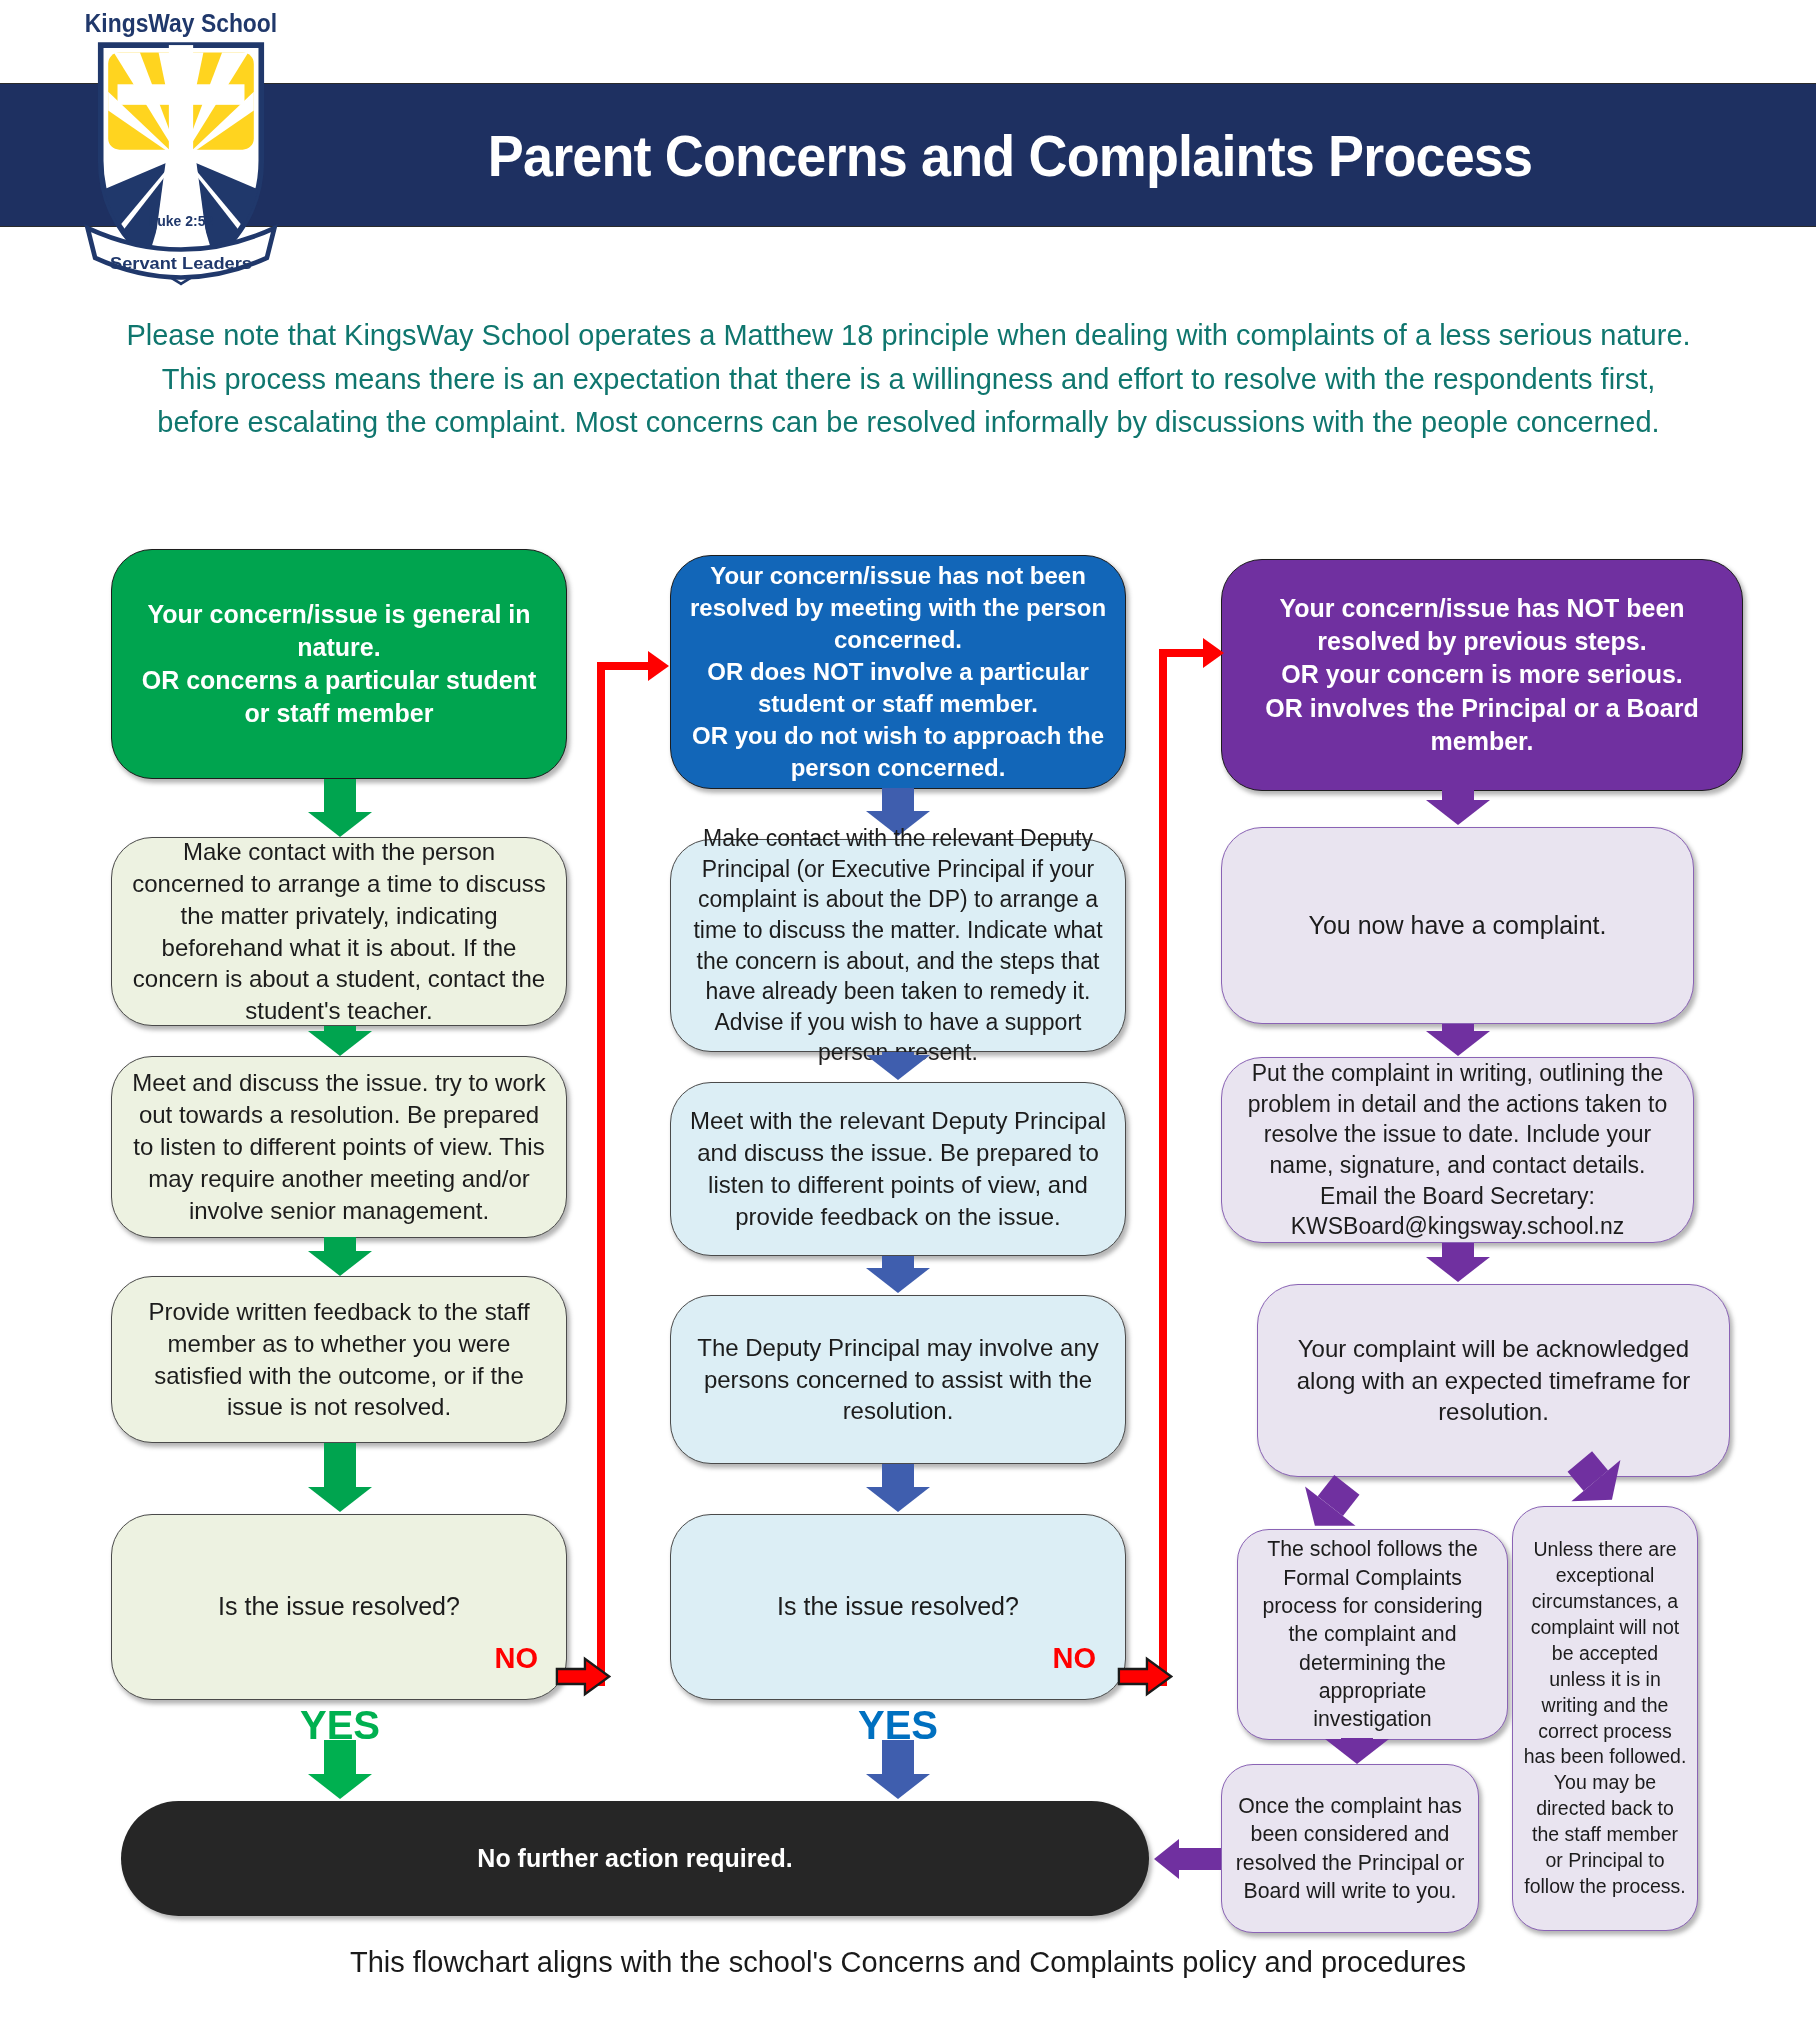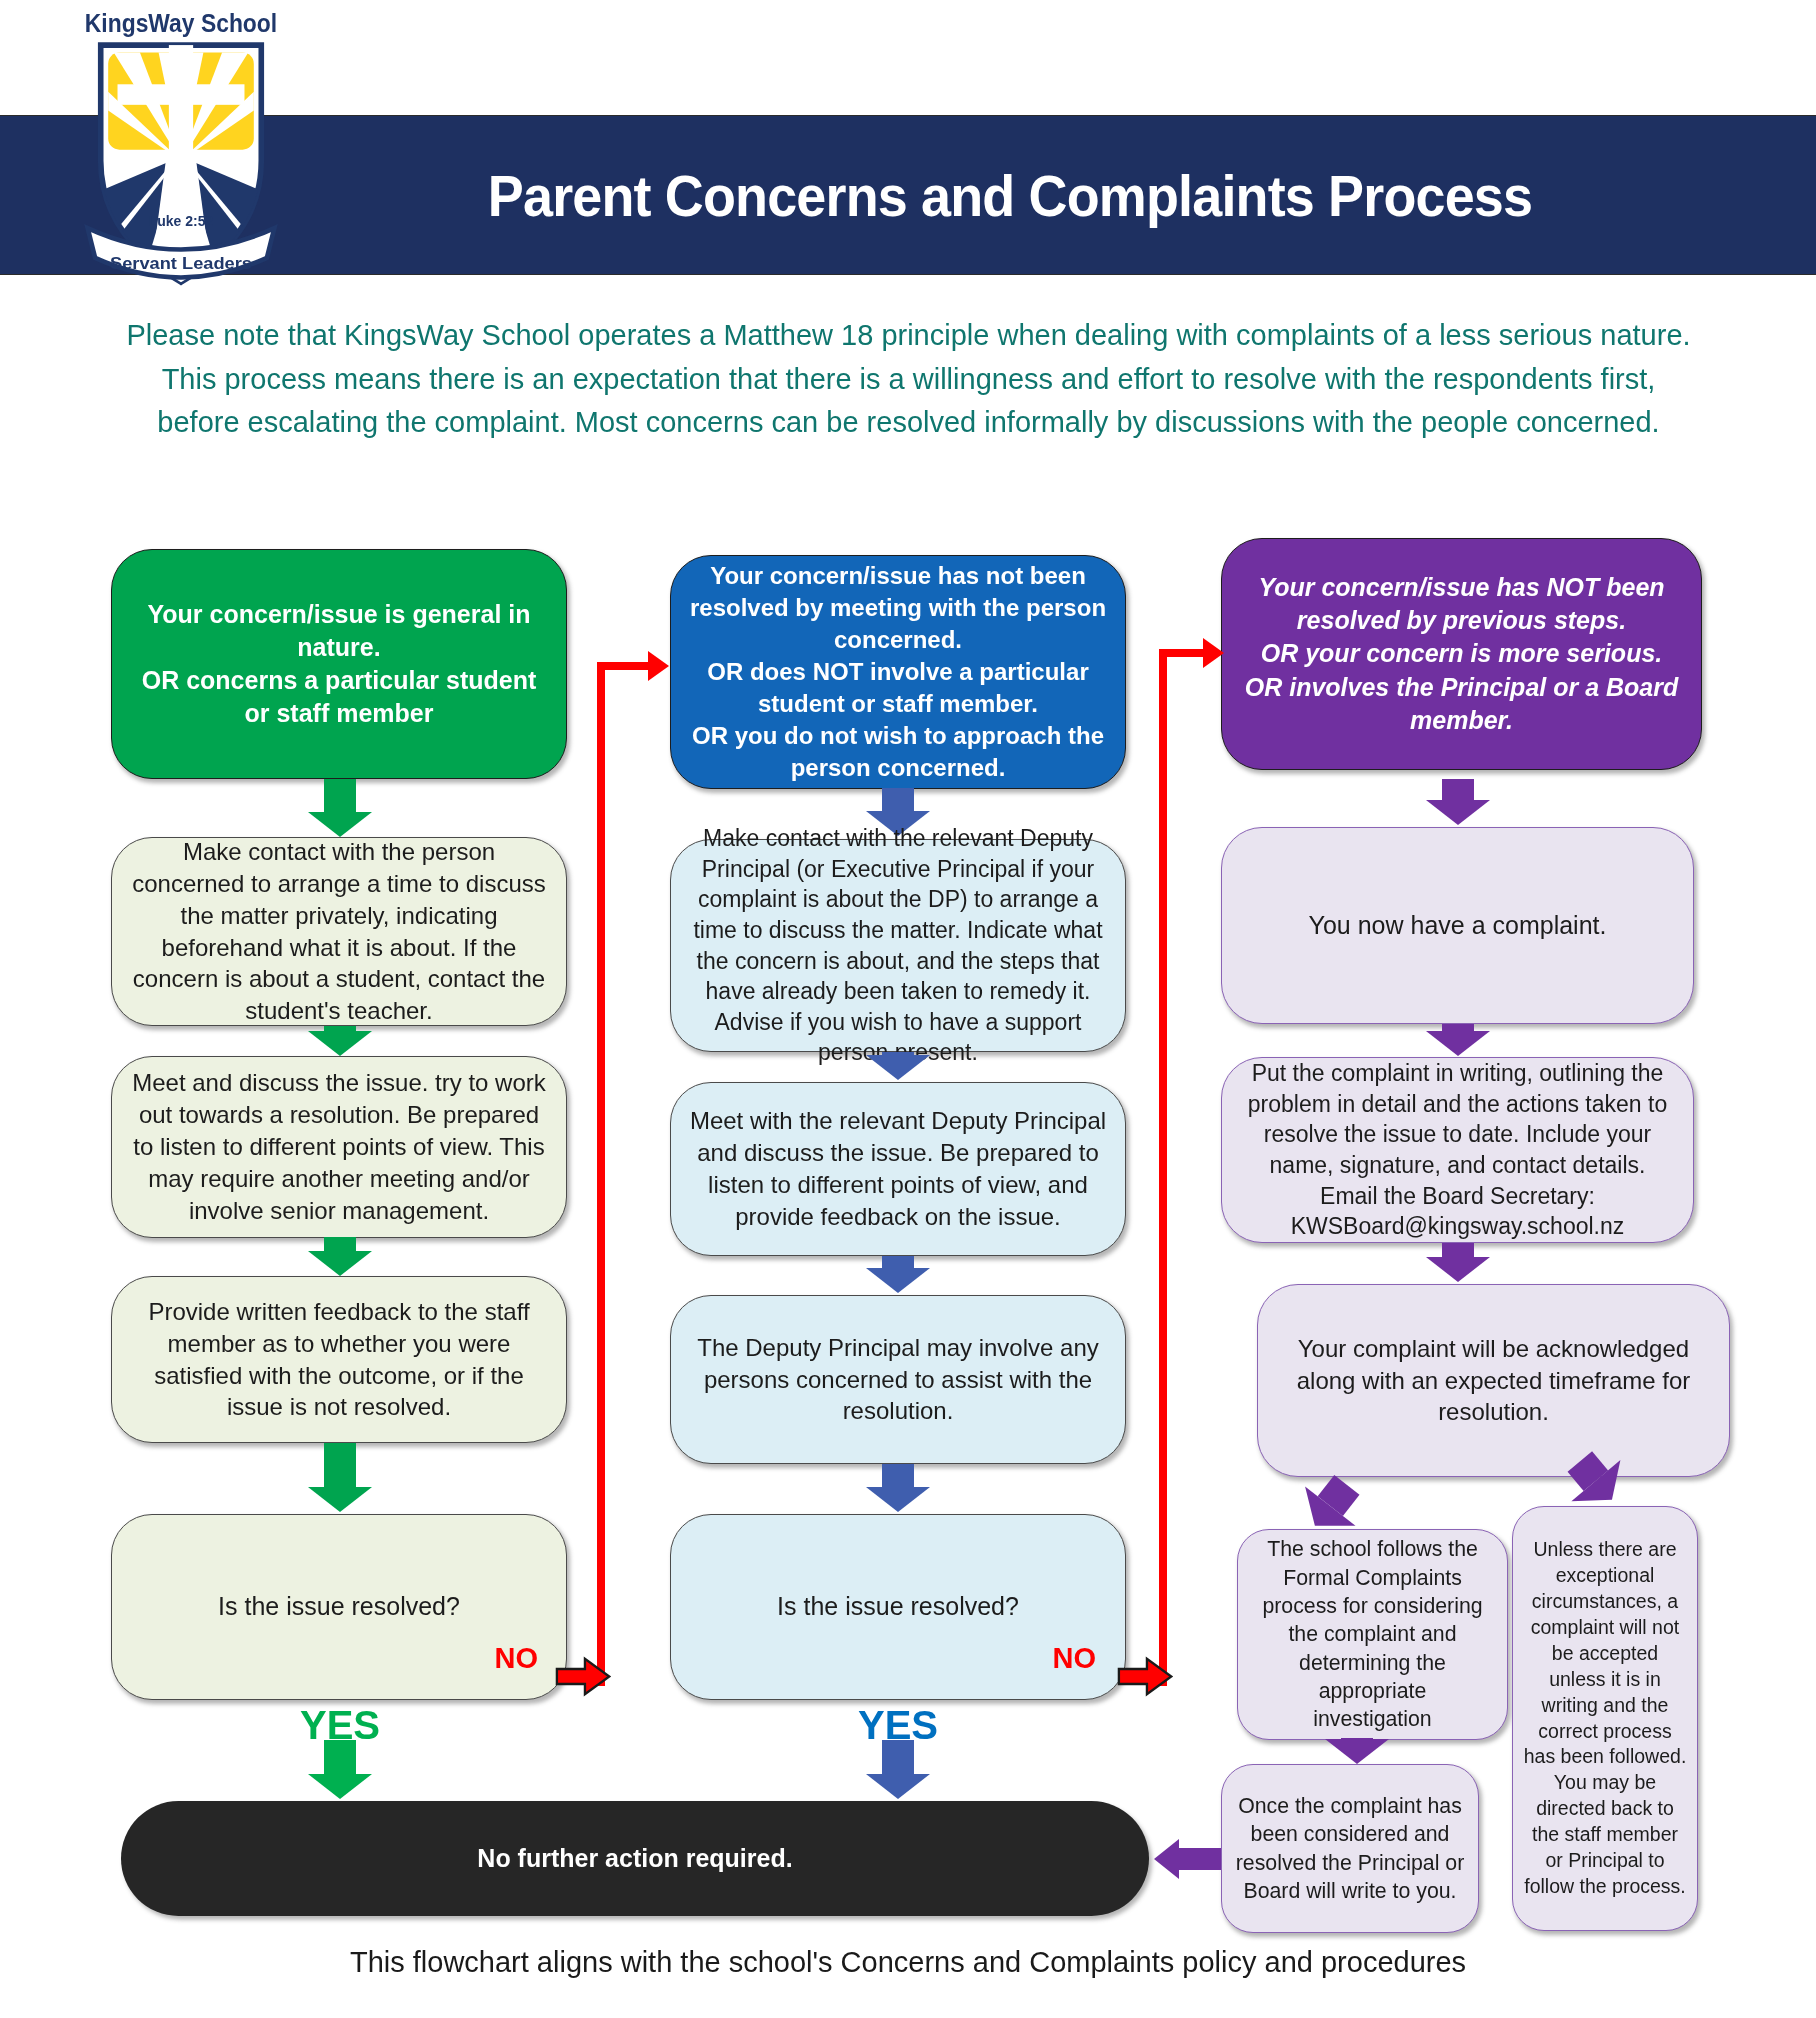--- a/index.html
+++ b/index.html
@@ -1,21 +1,21 @@
 <!DOCTYPE html>
 <html style="font-size:15px"><head>
 <meta charset="utf-8">
 <style>
   html,body{margin:0;padding:0;background:#ffffff;}
   .page{position:relative;width:1816px;height:2018px;background:#ffffff;overflow:hidden;
         font-family:"Liberation Sans", sans-serif;color:#1c1c1c;}
 
   
-  .banner{position:absolute;left:0;top:83px;width:1816px;height:160px;background:#1E3061;
-          border-top:1.9px solid #2b2b2b;border-bottom:1.9px solid #2b2b2b;box-sizing:border-box;margin-top:32px;}
+  .banner{position:absolute;left:0;top:83px;width:1816px;height:144px;background:#1E3061;
+          border-top:1.9px solid #2b2b2b;border-bottom:1.9px solid #2b2b2b;box-sizing:border-box;}
   .banner-title{position:absolute;left:0;top:0;width:100%;height:100%;display:flex;
           align-items:center;justify-content:center;color:#ffffff;font-weight:bold;
           font-size:58px;letter-spacing:-0.9px;transform:translateX(102px) scaleX(.93);}
 
   
   .logo{position:absolute;left:63px;top:3.7px;width:236px;height:295px;}
 
   
   .intro{position:absolute;left:120px;top:314px;width:1577px;font-size:29px;line-height:1.5;
          text-align:center;color:#0f766e;white-space:pre-line;}
@@ -151,21 +151,21 @@
       <div class="hdt"></div>
     </div>
   <div class="b lt-blue" style="left:670px;top:1514px;width:456px;height:186px;font-size:25px;">Is the issue resolved?</div>
   <div class="no-label" style="left:957px;top:1642px;width:139px;">NO</div>
   <div class="yes-label" style="left:805px;top:1703px;color:#0070C0;">YES</div>
   <div class="arrD" style="--c:#3F5EAE;left:866px;top:1740px;height:59px;">
       <div class="sh"></div>
       <div class="hdt"></div>
     </div>
 
-  <div class="b hd-purp" style="left:1221px;top:538px;width:481px;height:232px;font-style:italic;">Your concern/issue has NOT been resolved by previous steps.
+  <div class="b hd-purp" style="left:1221px;top:559px;width:522px;height:232px;">Your concern/issue has NOT been resolved by previous steps.
 OR your concern is more serious.
 OR involves the Principal or a Board member.</div>
   <div class="arrD" style="--c:#7030A0;left:1426px;top:779px;height:46px;">
       <div class="sh"></div>
       <div class="hdt"></div>
     </div>
   <div class="b lt-purp" style="left:1221px;top:827px;width:473px;height:197px;font-size:25px;">You now have a complaint.</div>
   <div class="arrD" style="--c:#7030A0;left:1426px;top:1024px;height:32px;">
       <div class="sh"></div>
       <div class="hdt"></div>

